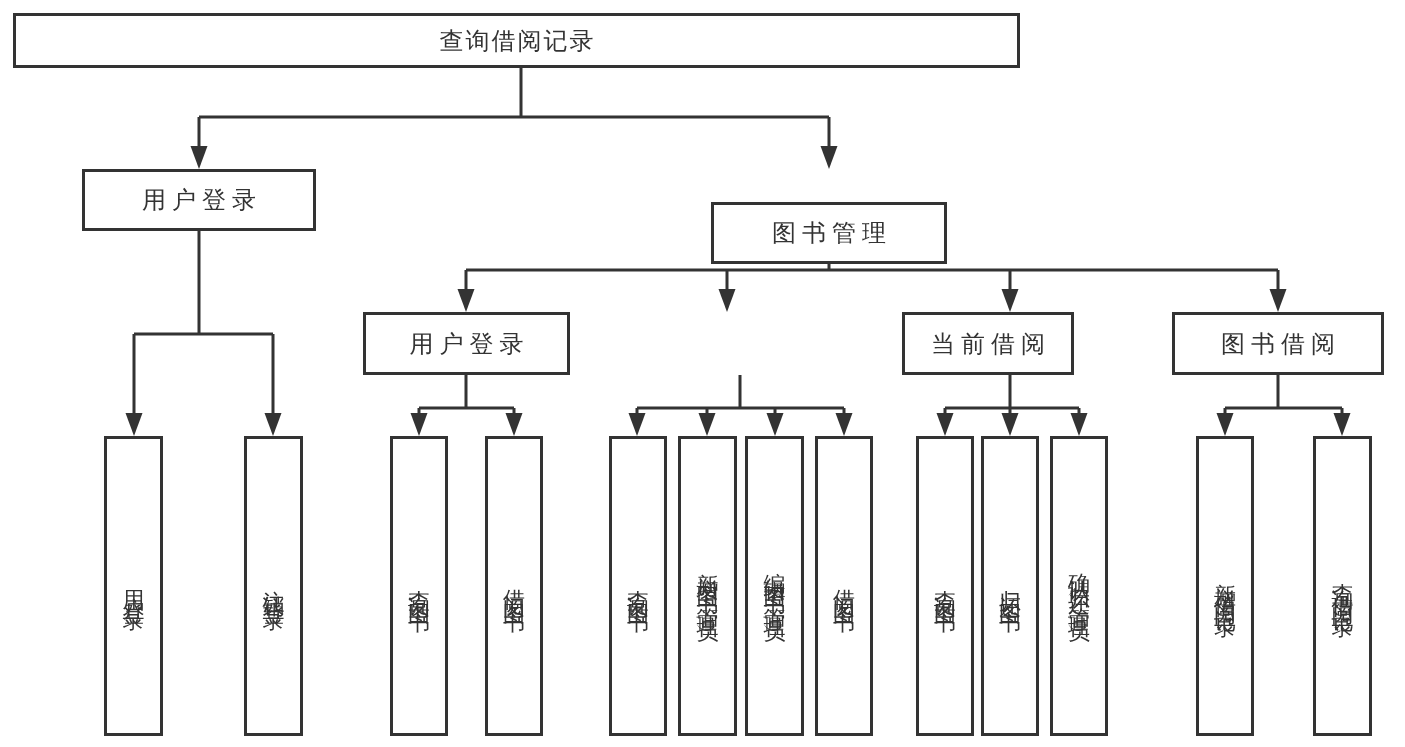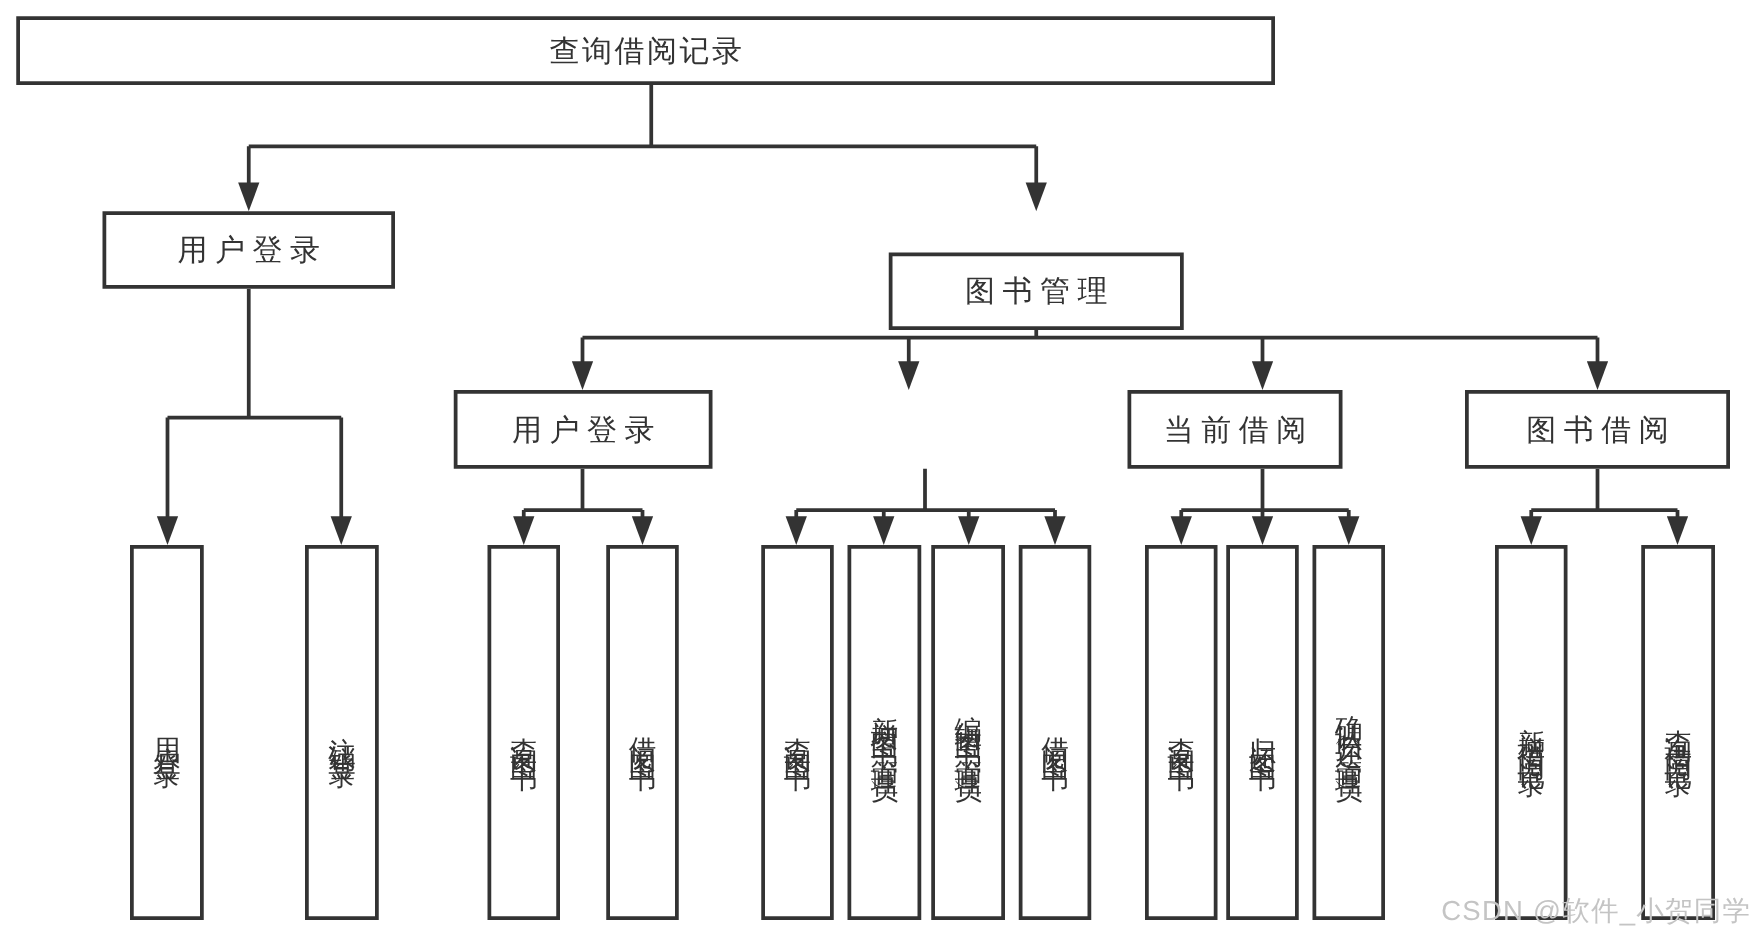--- a/index.html
+++ b/index.html
@@ -173,15 +173,14 @@
     <span>确认归还（管理员）</span>
   </div>
 
   <div class="box vbox" style="left:1196px; top:436px; width:58px; height:300px;">
     <span>新增借阅记录</span>
   </div>
   <div class="box vbox" style="left:1313px; top:436px; width:59px; height:300px;">
     <span>查询借阅记录</span>
   </div>
 
-  <div class="watermark">CSDN @软件_小贺同学</div>
 
 </div>
 
 </body></html>

